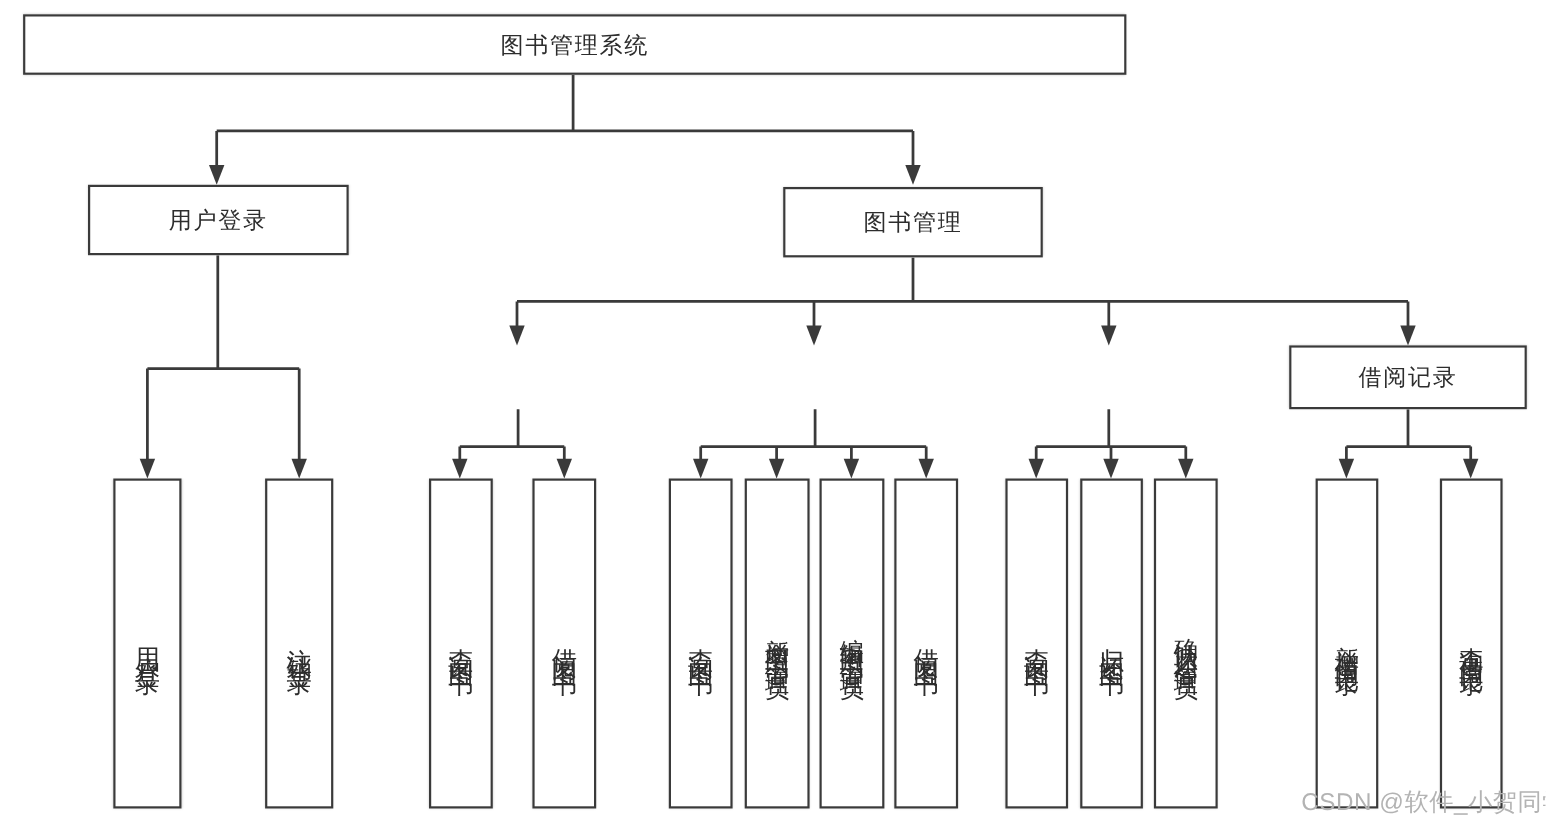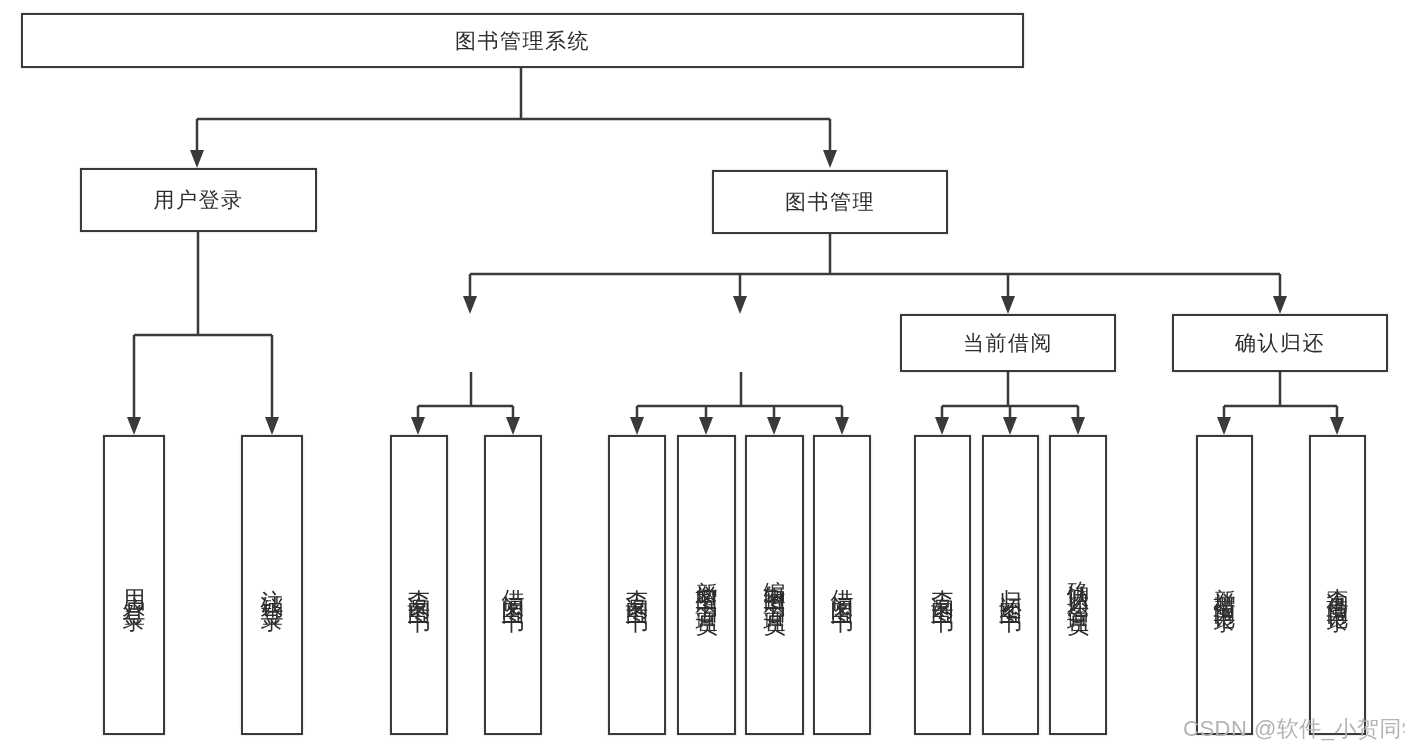--- a/index.html
+++ b/index.html
@@ -94,25 +94,22 @@
     <span class="lbl">图书管理系统</span>
   </div>
 
   <div class="node h" style="left:80px;top:168px;width:237px;height:64px;">
     <span class="lbl">用户登录</span>
   </div>
   <div class="node h" style="left:712px;top:170px;width:236px;height:64px;">
     <span class="lbl">图书管理</span>
   </div>
 
-  <div class="node h" style="left:900px;top:314px;width:216px;height:58px;">
-    <span class="lbl">当前借阅</span>
-  </div>
   <div class="node h" style="left:1172px;top:314px;width:216px;height:58px;">
-    <span class="lbl">确认归还</span>
+    <span class="lbl">借阅记录</span>
   </div>
 
   <div class="node v" style="left:103px;top:435px;width:62px;height:300px;">
     <span class="lbl">用户登录</span>
   </div>
   <div class="node v" style="left:241px;top:435px;width:62px;height:300px;">
     <span class="lbl">注销登录</span>
   </div>
 
   <div class="node v" style="left:390px;top:435px;width:58px;height:300px;">

